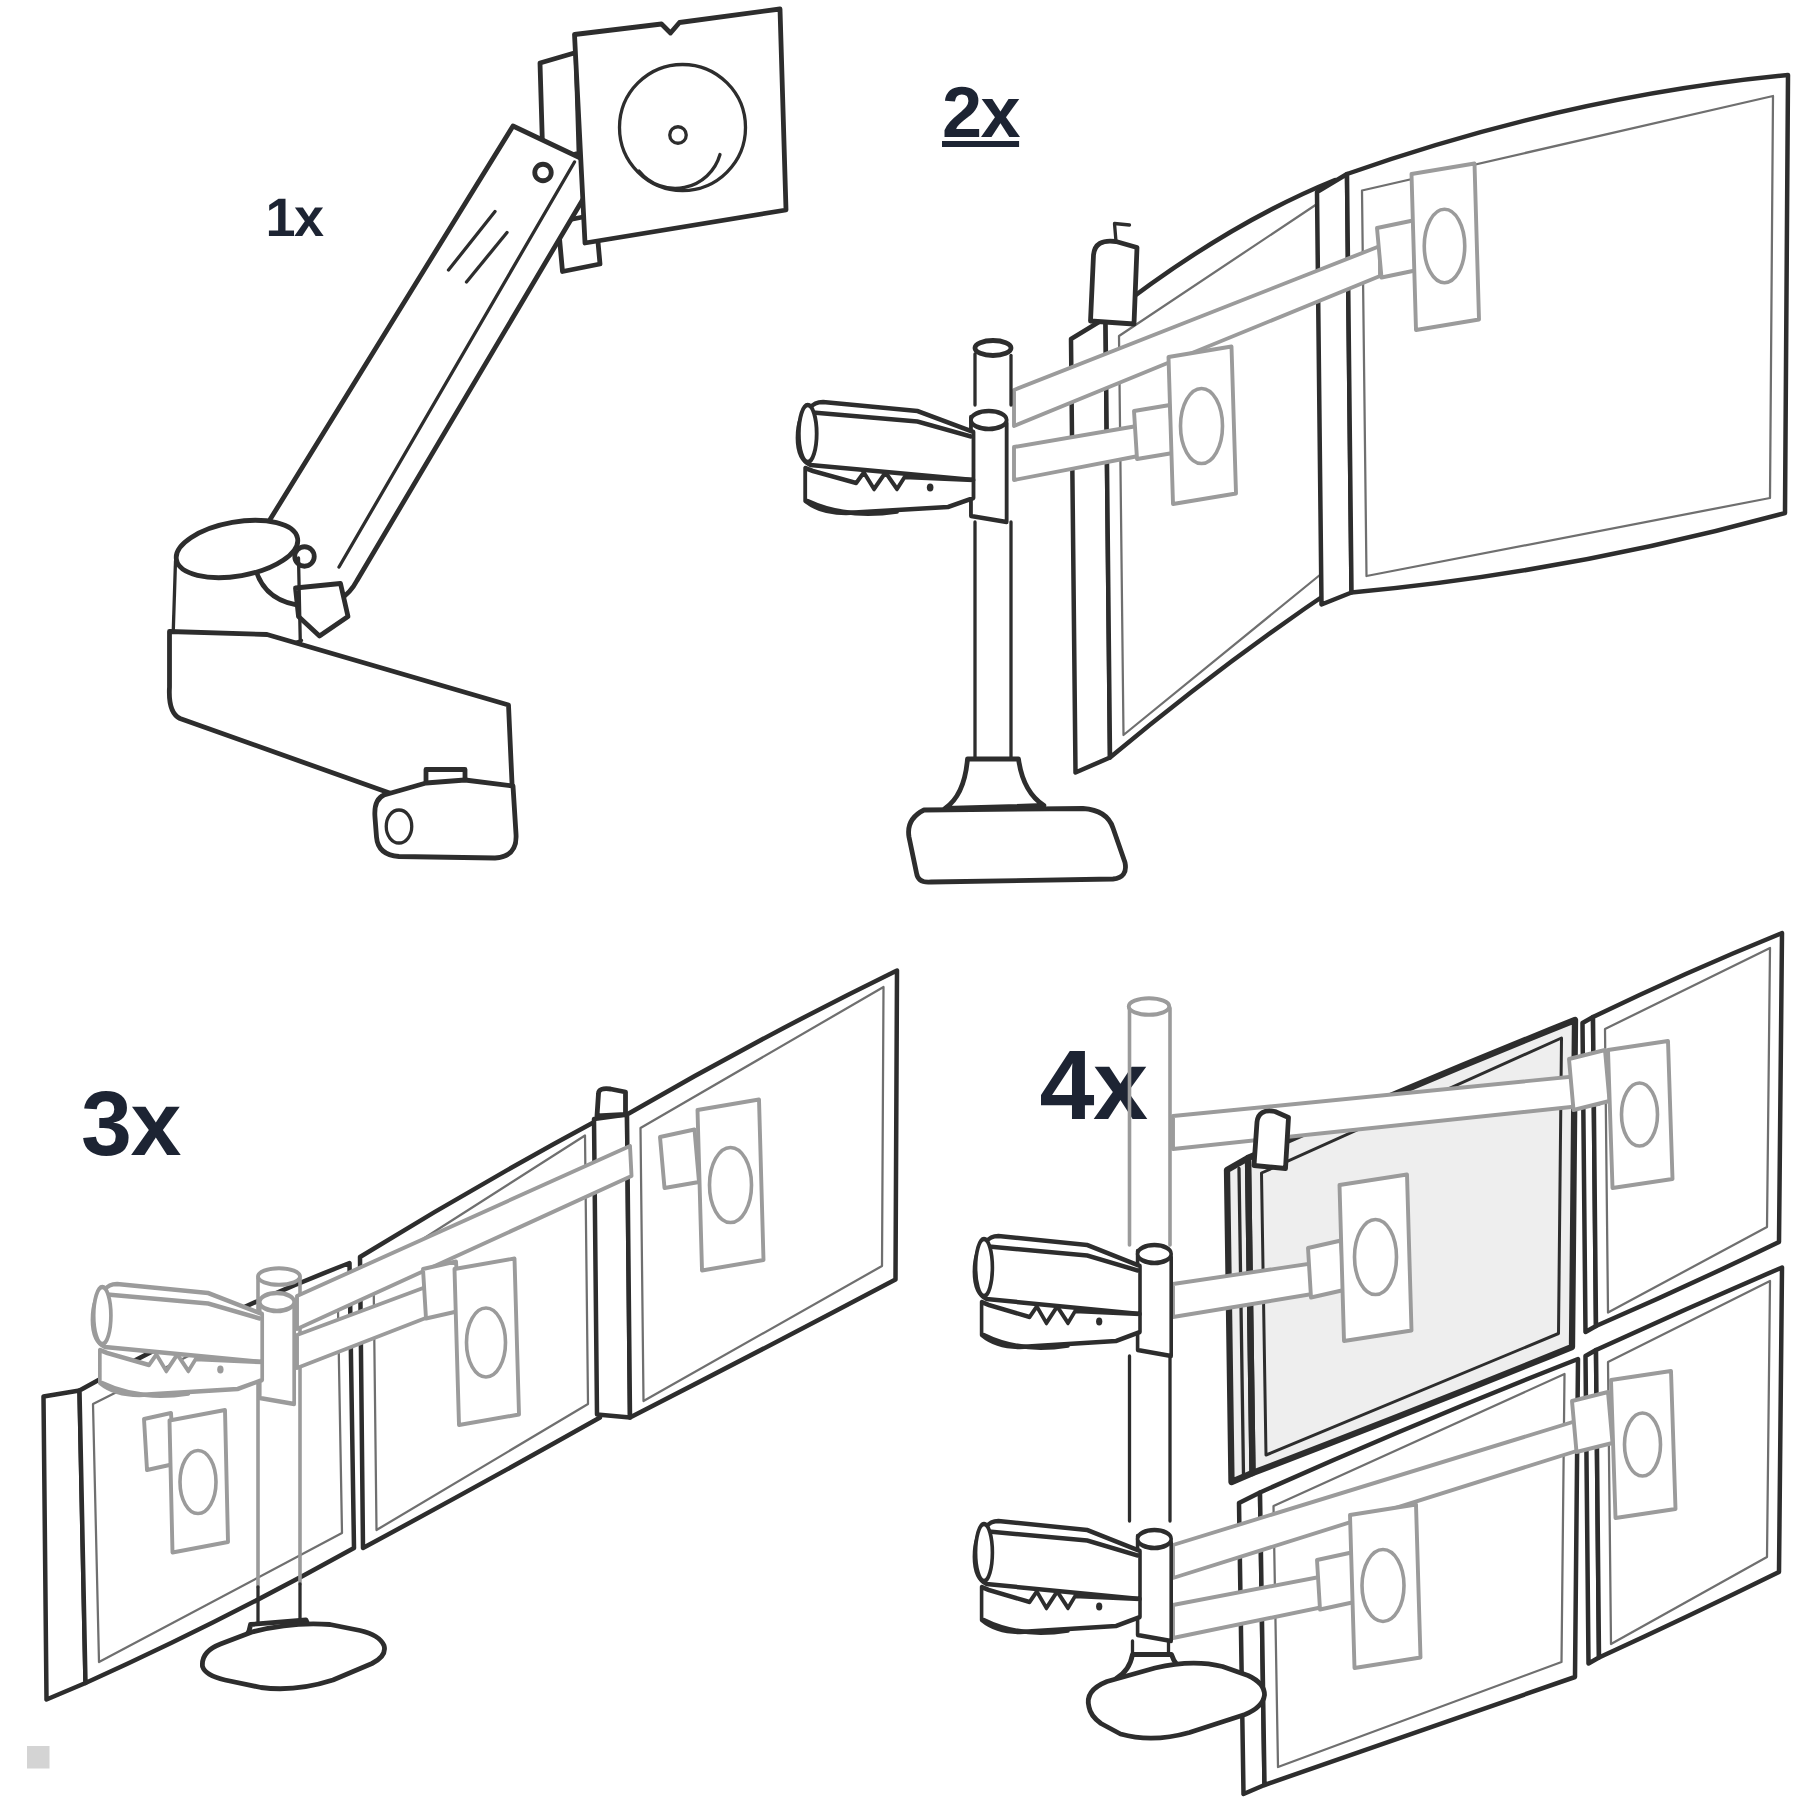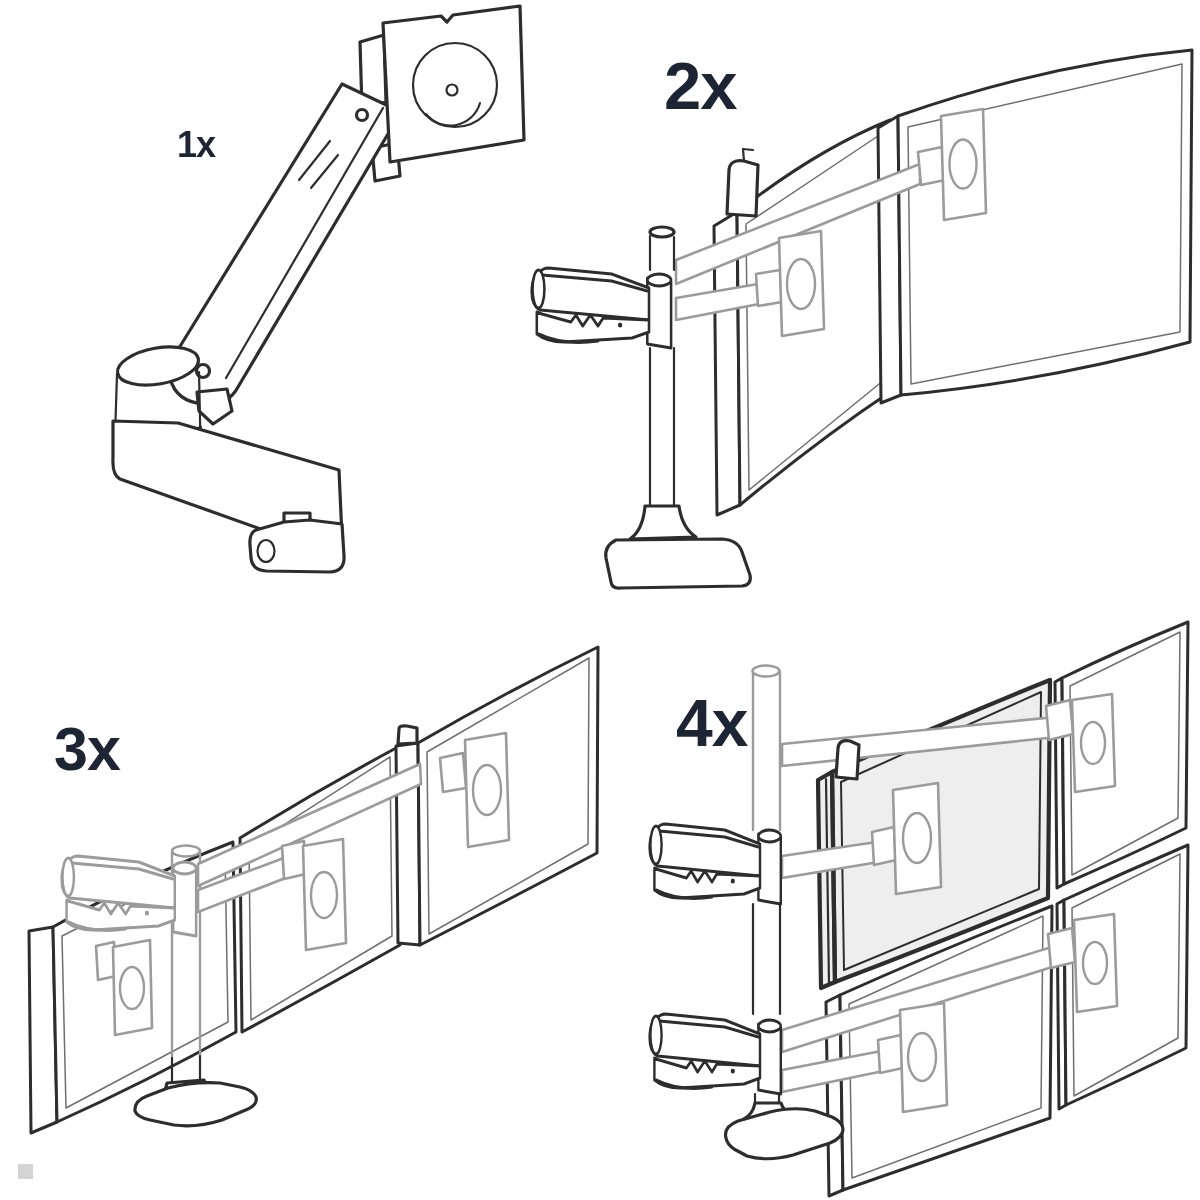--- a/index.html
+++ b/index.html
@@ -6,23 +6,23 @@
   .stage{
     position:relative;width:1200px;height:1200px;overflow:hidden;
     background:var(--bg,#ffffff);
     font-family:"Liberation Sans", sans-serif;
   }
   .qty-label{
     position:absolute;font-weight:bold;color:var(--label,#1d2433);
     line-height:1;letter-spacing:-1px;user-select:none;
   }
   #lbl-1{left:177px;top:127px;font-size:36px;}
-  #lbl-2{left:664px;top:52px;font-size:67px;}
+  #lbl-2{left:628px;top:52px;font-size:48px;text-decoration:underline;}
   #lbl-3{left:54px;top:719px;font-size:61px;text-align:right;}
-  #lbl-4{left:676px;top:690px;font-size:66px;}
+  #lbl-4{left:693px;top:690px;font-size:66px;}
   .watermark{
     position:absolute;left:18px;top:1164px;width:15px;height:15px;
     background:var(--watermark,#d4d4d4);
   }
   svg{position:absolute;left:0;top:0;}
   
   .k  {stroke:var(--line,#2d2d2d);stroke-width:3.2;fill:#fff;stroke-linejoin:round;stroke-linecap:round;}
   .kl {stroke:var(--line,#2d2d2d);stroke-width:2.2;fill:none;stroke-linejoin:round;stroke-linecap:round;}
   .mon{stroke:var(--line,#2d2d2d);stroke-width:3;fill:#fff;stroke-linejoin:round;}
   .mont{stroke:var(--line,#2d2d2d);stroke-width:4.2;fill:var(--tint,rgba(125,125,125,.13));stroke-linejoin:round;}

